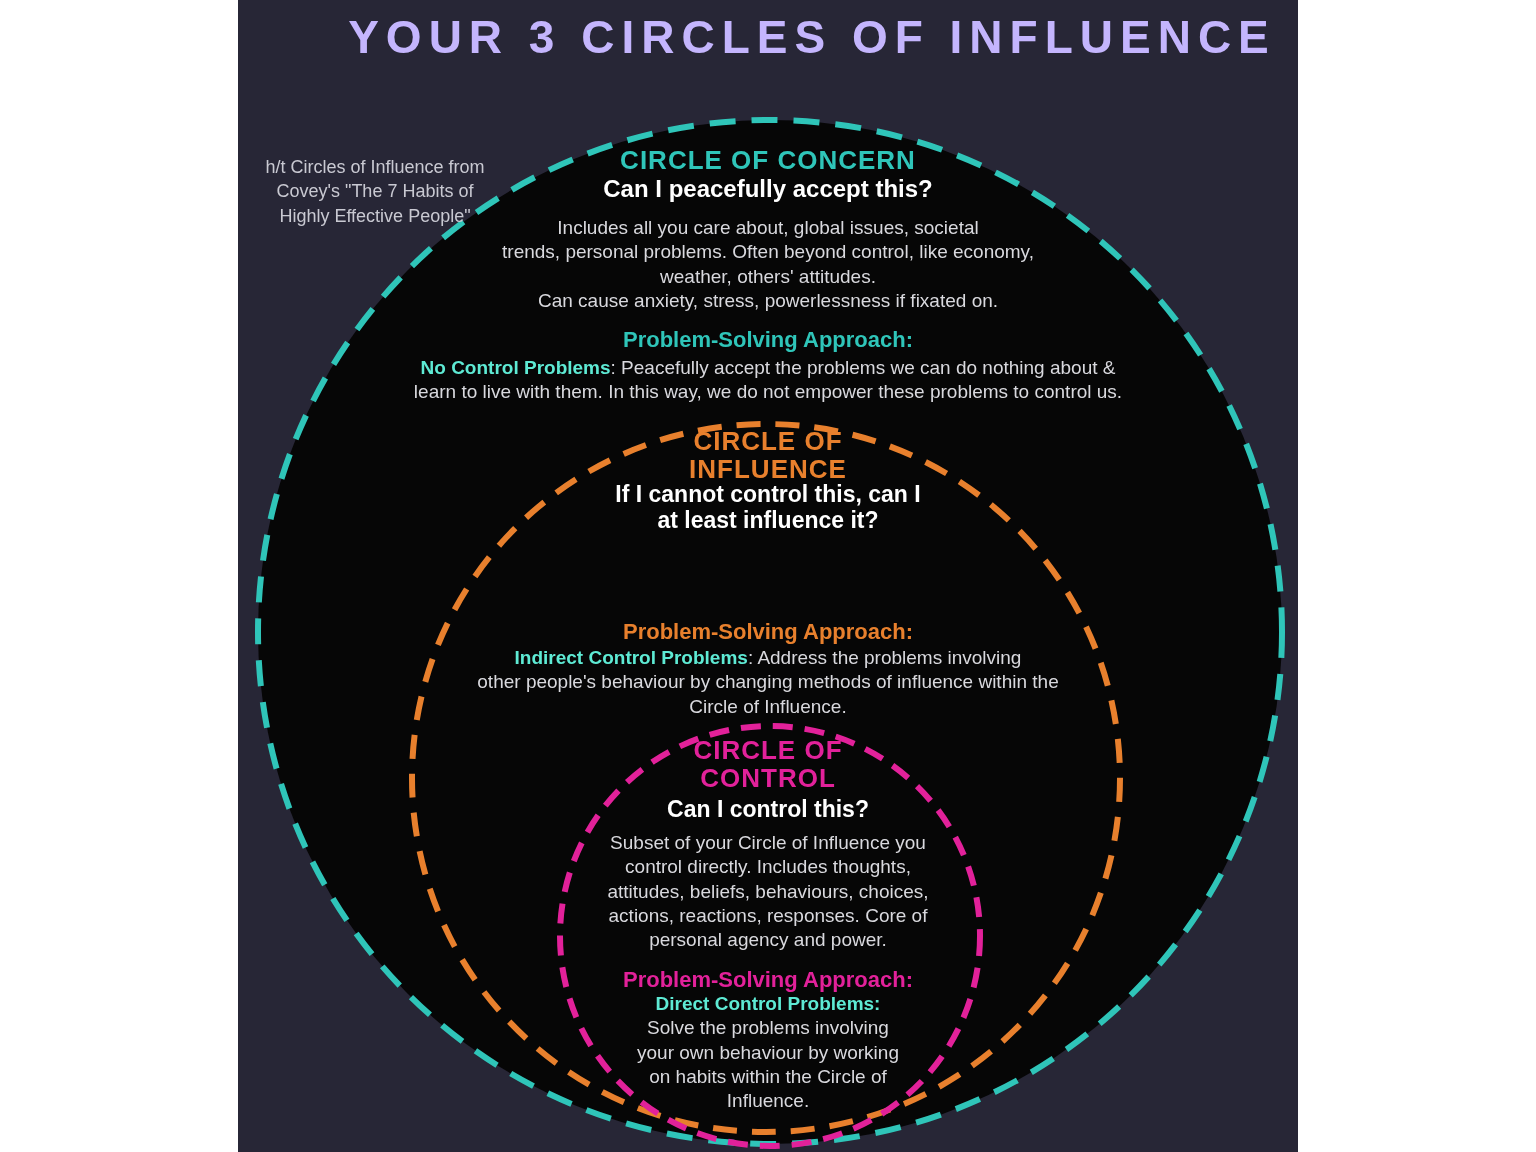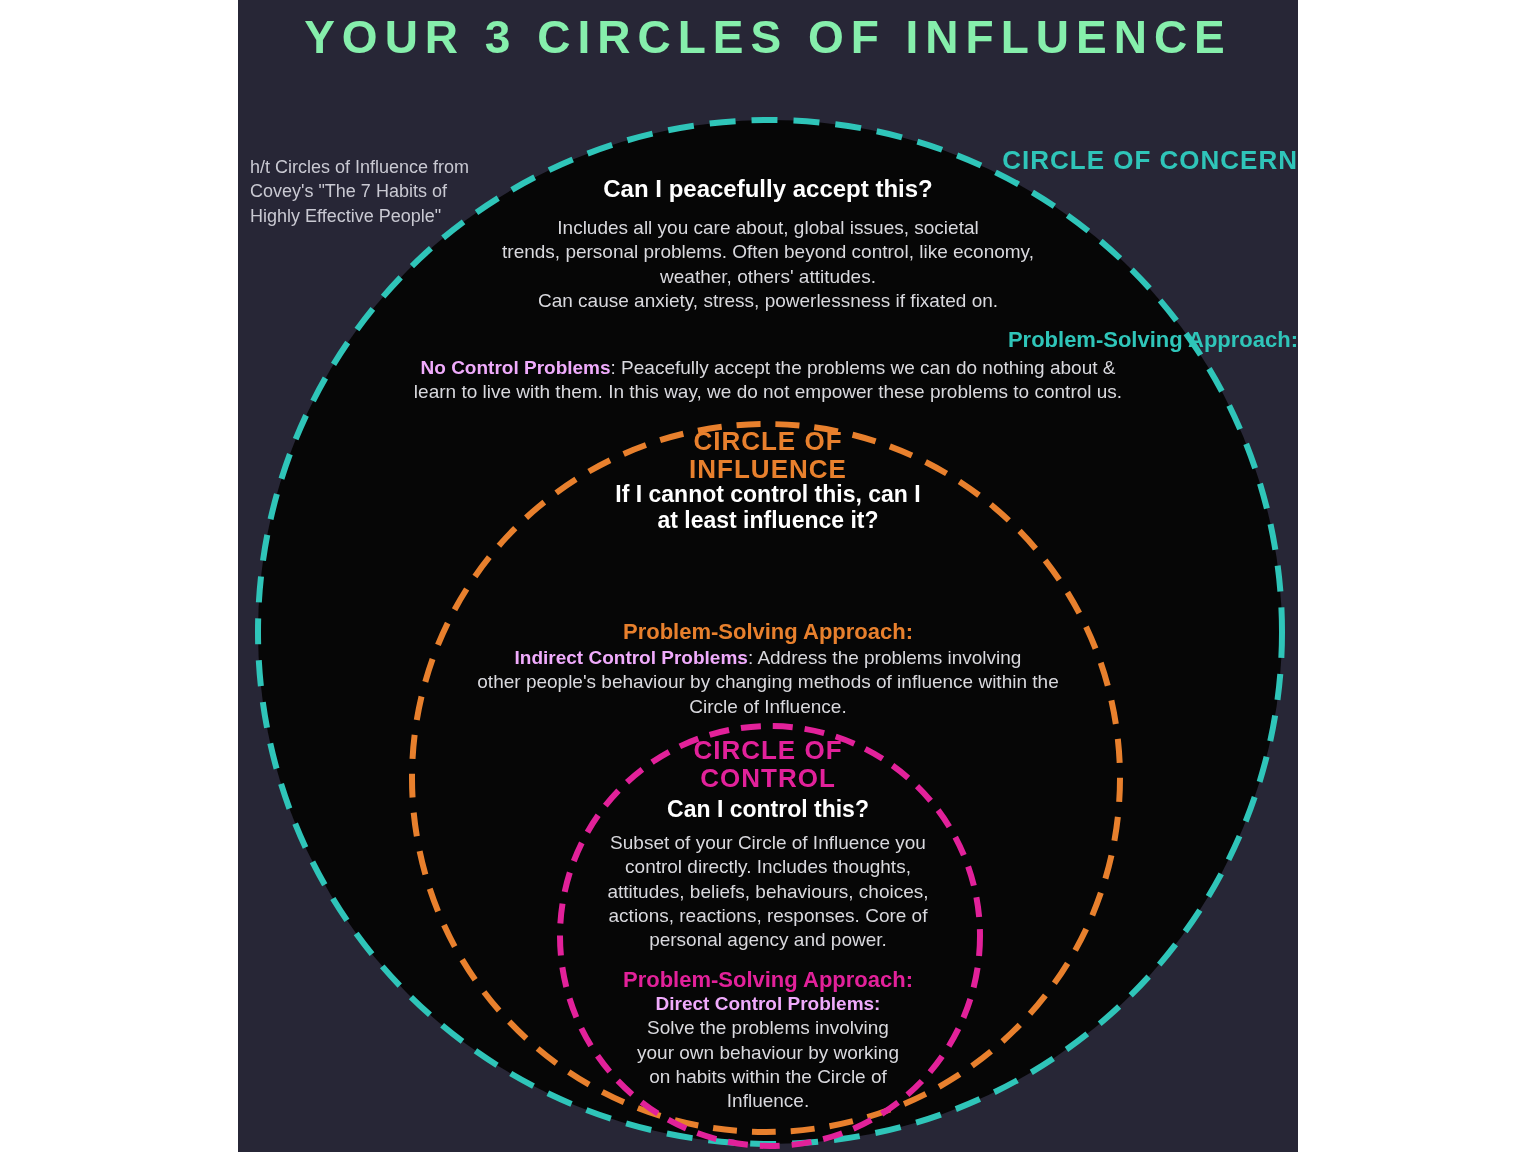--- a/index.html
+++ b/index.html
@@ -36,61 +36,62 @@
     text-align: center;
     white-space: pre-line;
     color: #d9d9de;
     line-height: 1.28;
   }
   .page-title {
     top: 8px;
     font-size: 46px;
     font-weight: bold;
     letter-spacing: 7px;
-    color: #86efac;
+    color: #c4b5fd;
+    padding-left: 44px;
   }
   .page-subtitle {
     top: 60px;
     font-size: 38px;
     font-weight: bold;
     letter-spacing: 2px;
     color: #f0c11c;
   }
   .attribution {
     position: absolute;
     left: 12px;
     top: 155px;
     width: 250px;
-    text-align: left;
+    text-align: center;
     white-space: pre-line;
     font-size: 18px;
     line-height: 1.35;
     color: #c9c9d2;
   }
   .ring-header {
     font-weight: bold;
     font-size: 26px;
     letter-spacing: 1px;
     line-height: 1.08;
   }
-  .c-teal   { color: #2fc5b9; text-align: right; }
+  .c-teal   { color: #2fc5b9; }
   .c-orange { color: #e8802d; }
   .c-pink   { color: #e2219a; }
   .question {
     font-weight: bold;
     color: #ffffff;
     font-size: 23px;
     line-height: 1.15;
   }
   .body-text { font-size: 19px; }
   .approach-label {
     font-weight: bold;
     font-size: 22px;
   }
-  .approach b { color: #f0abfc; font-weight: bold; }
+  .approach b { color: #5eead4; font-weight: bold; }
 
   
   .concern-header   { top: 146px; }
   .concern-question { top: 175px; font-size: 24px; }
   .concern-desc     { top: 216px; }
   .concern-approach-label { top: 326px; }
   .concern-approach { top: 356px; left: 30px; width: 1000px; }
 
   
   .influence-header   { top: 427px; }

